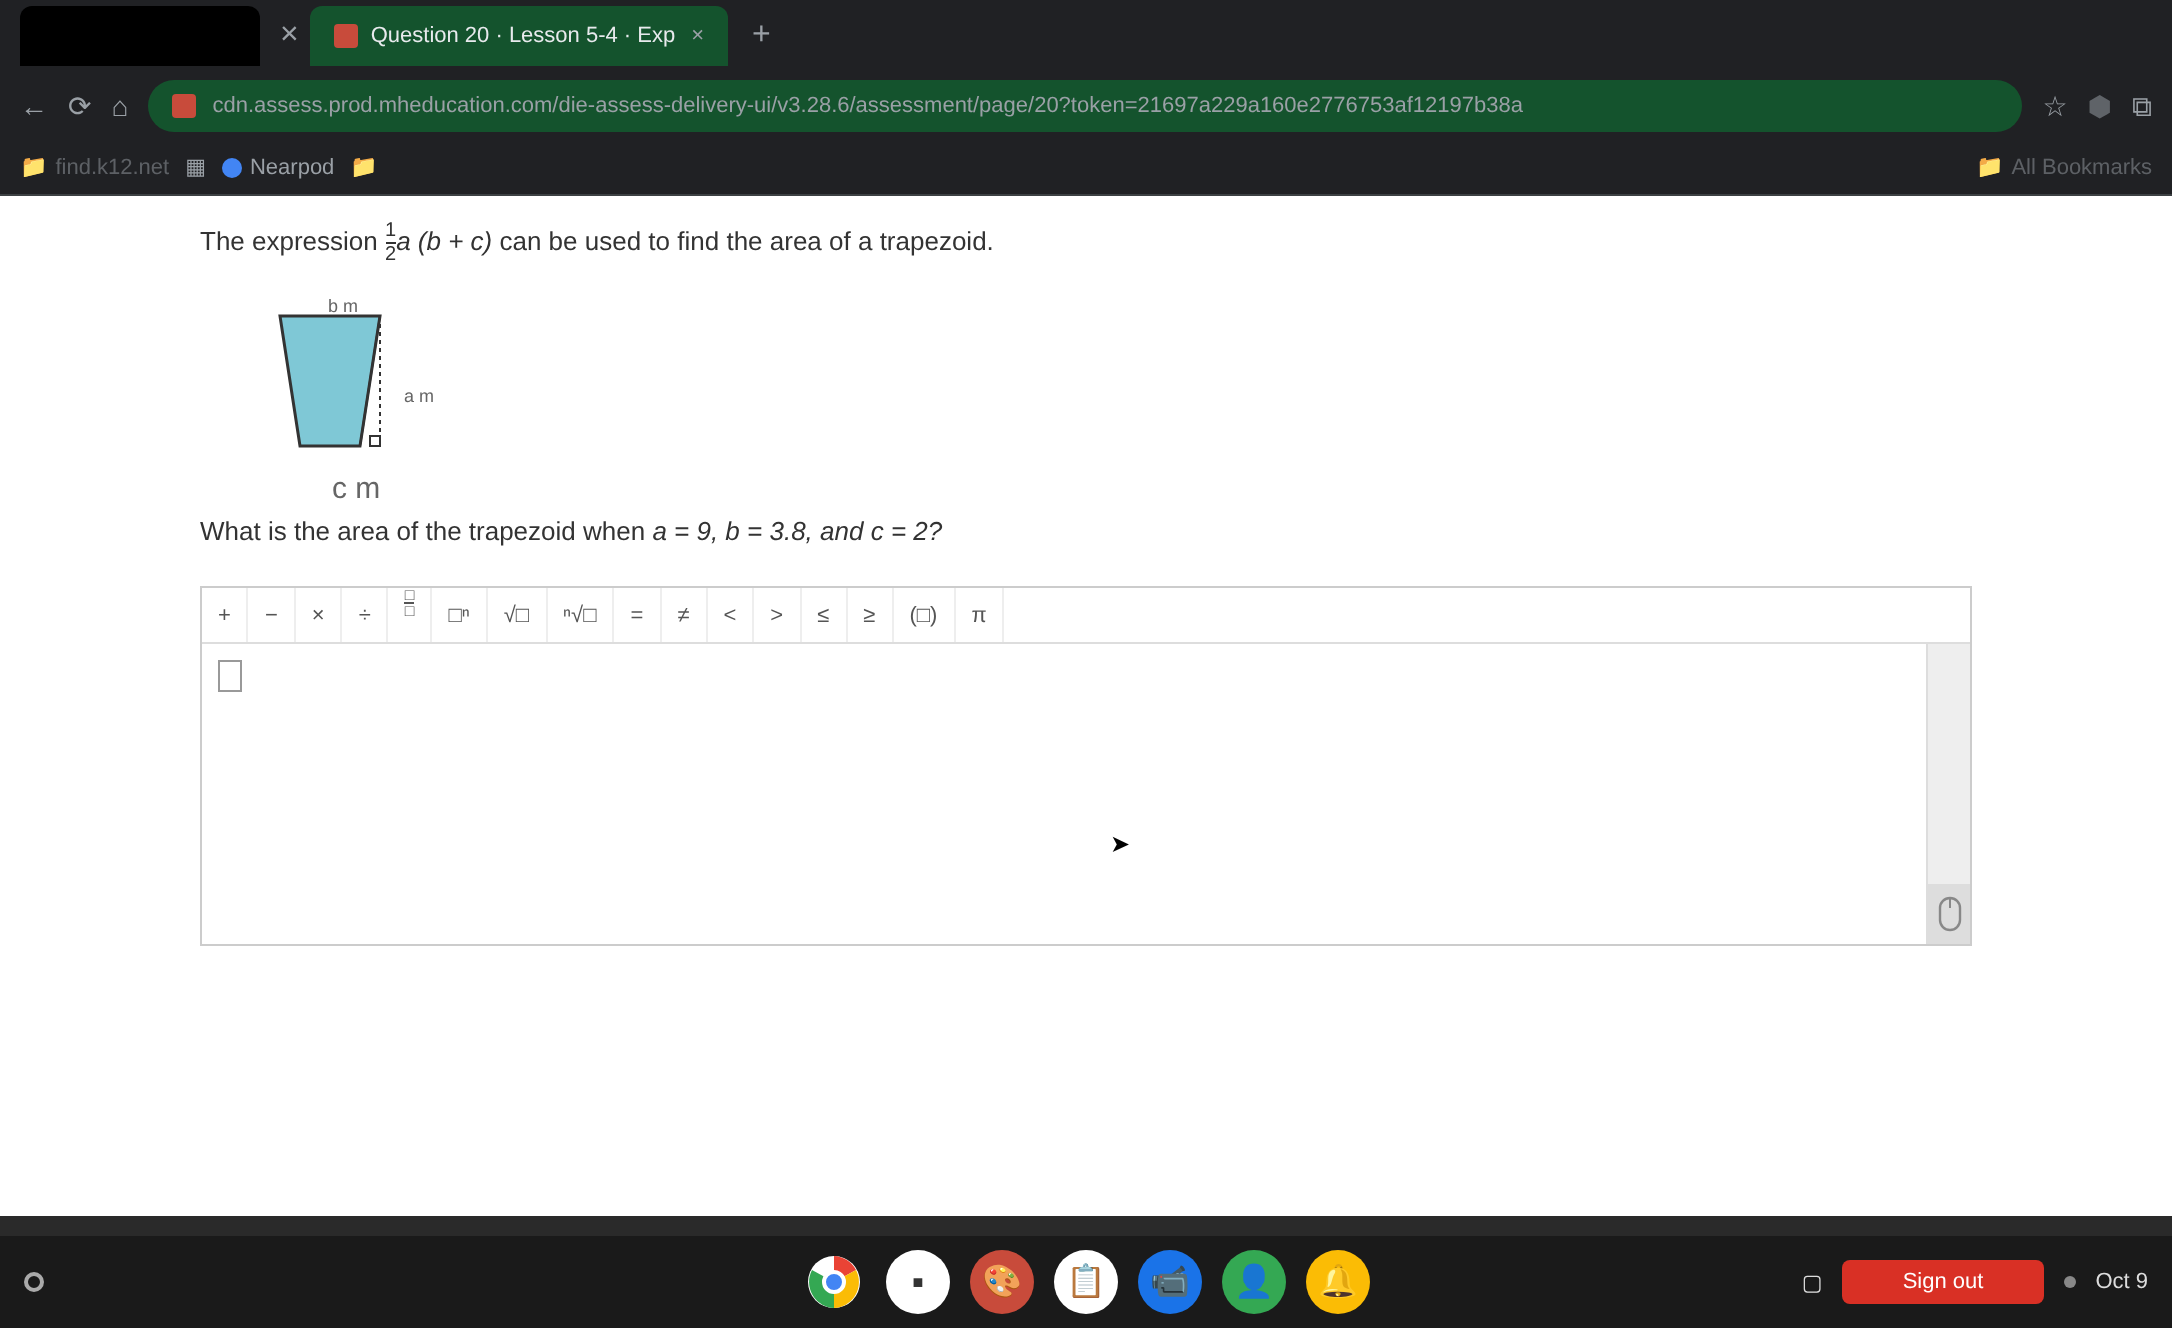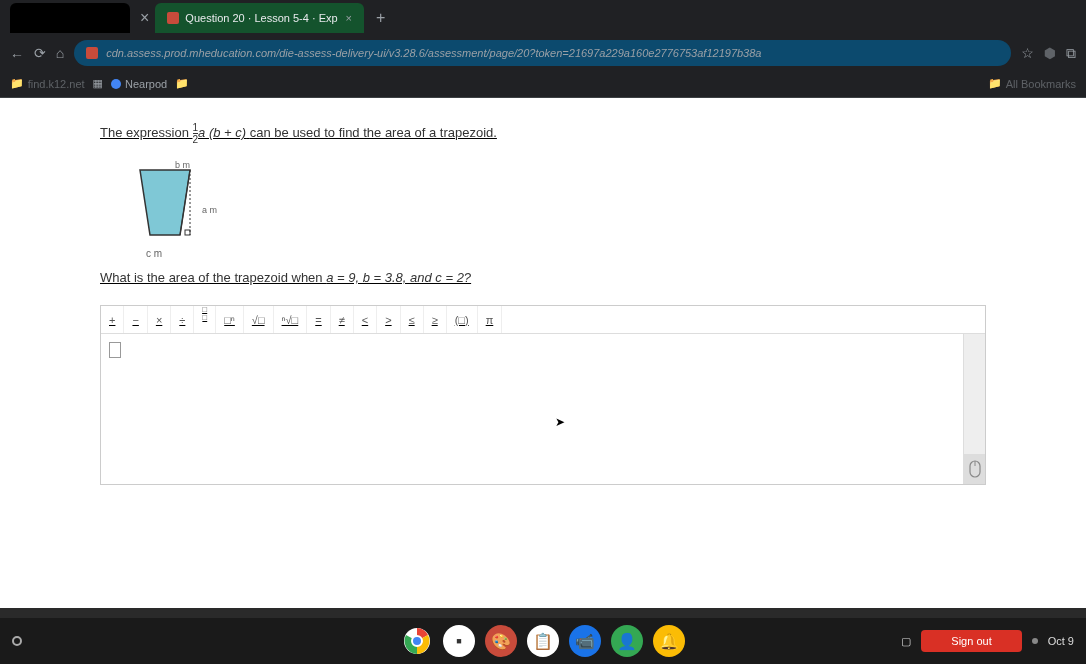--- a/index.html
+++ b/index.html
@@ -7,36 +7,36 @@
 
 .browser-top { background: #202124; height: 36px; display: flex; align-items: center; padding: 0 10px; }
 .tab { background: #35363a; color: #9aa0a6; height: 30px; padding: 0 12px; display: flex; align-items: center; font-size: 11px; margin-right: 4px; border-radius: 6px 6px 0 0; }
 .tab.active { background: #14532d; color: #e8eaed; }
 .tab-icon { width: 12px; height: 12px; background: #c84b3b; margin-right: 6px; border-radius: 2px; }
 .tab-close { margin-left: 8px; color: #9aa0a6; }
 .new-tab { color: #9aa0a6; margin-left: 8px; }
 
 .url-bar { background: #202124; height: 34px; display: flex; align-items: center; padding: 0 10px; gap: 10px; }
 .nav-icon { color: #9aa0a6; font-size: 14px; }
-.url-input { flex: 1; background: #0c4a6e; border-radius: 14px; height: 26px; display: flex; align-items: center; padding: 6px 12px; color: #9aa0a6; font-size: 11px; font-style: italic; }
+.url-input { flex: 1; background: #14532d; border-radius: 14px; height: 26px; display: flex; align-items: center; padding: 6px 12px; color: #9aa0a6; font-size: 11px; }
 .url-icon { width: 12px; height: 12px; background: #c84b3b; margin-right: 8px; border-radius: 2px; }
 
 .bookmark-bar { background: #202124; height: 28px; display: flex; align-items: center; padding: 0 10px; gap: 8px; border-bottom: 1px solid #3c4043; }
 .bookmark { color: #9aa0a6; font-size: 11px; display: flex; align-items: center; gap: 4px; }
 .bookmark-dot { width: 10px; height: 10px; background: #4285f4; border-radius: 50%; }
 
-.content { background: #fff; height: 510px; padding: 24px 100px; overflow: hidden; text-decoration: underline; }
+.content { background: #fff; height: 510px; padding: 12px 100px; overflow: hidden; }
 .question-text { font-size: 13px; color: #333; margin-bottom: 15px; }
 .fraction { display: inline-flex; flex-direction: column; vertical-align: middle; font-size: 10px; }
 .fraction .num { border-bottom: 1px solid #333; }
 
 .trapezoid-container { margin: 10px 0 10px 30px; position: relative; width: 120px; height: 100px; }
-.trap-label-b { position: absolute; top: 0; left: 45px; font-size: 9px; color: #666; }
+.trap-label-b { position: absolute; top: 0; left: 34px; font-size: 9px; color: #666; }
 .trap-label-a { position: absolute; top: 45px; left: 72px; font-size: 9px; color: #666; }
-.trap-label-c { position: absolute; top: 88px; left: 16px; font-size: 10px; color: #666; }
+.trap-label-c { position: absolute; top: 88px; left: 36px; font-size: 15px; color: #666; }
 
 .answer-line { border-bottom: 1px solid #333; width: 20px; display: inline-block; }
 
 .editor-box { border: 1px solid #ccc; margin-top: 20px; }
 .editor-toolbar { display: flex; border-bottom: 1px solid #ddd; height: 28px; align-items: center; }
 .tool-btn { padding: 0 8px; font-size: 11px; color: #555; border-right: 1px solid #eee; height: 100%; display: flex; align-items: center; cursor: pointer; }
 .tool-btn.frac { display: flex; flex-direction: column; font-size: 8px; line-height: 7px; }
 .tool-btn.frac .n { border-bottom: 1px solid #555; }
 .editor-body { display: flex; height: 150px; }
 .editor-content { flex: 1; padding: 8px; }

